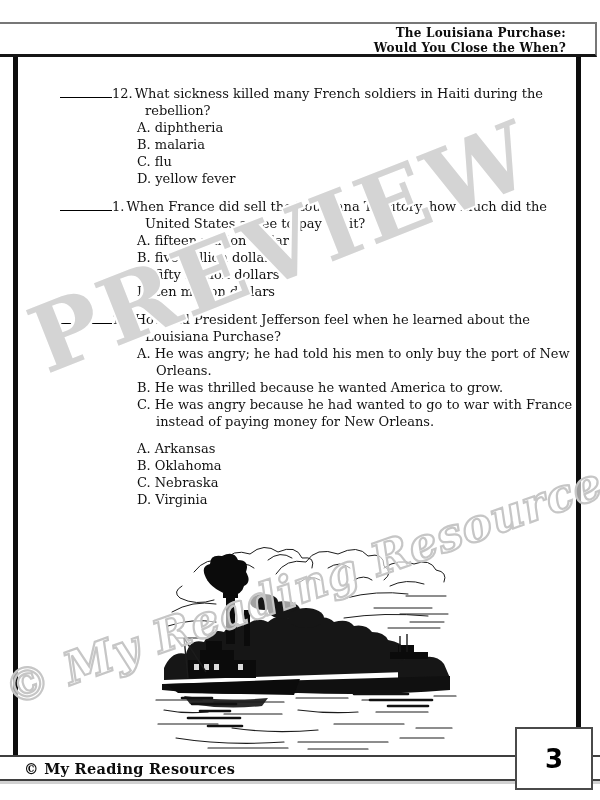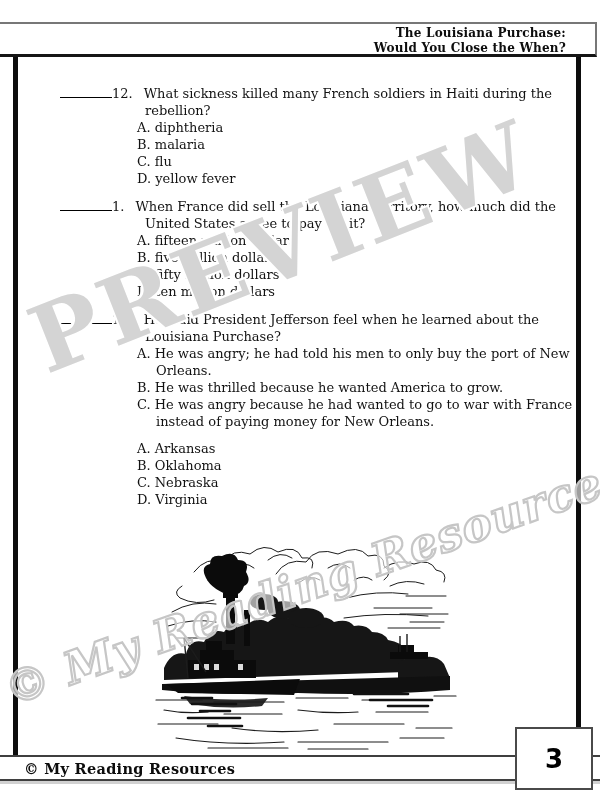--- a/index.html
+++ b/index.html
@@ -15,21 +15,21 @@
   
   .rule{position:absolute;background:#0d0d0d;z-index:1;}
   .rule-left{left:13px;top:57px;width:5px;height:698px;}
   .rule-right{left:576px;top:57px;width:5px;height:671px;}
 
   
   .questions{position:absolute;left:60px;top:84px;width:500px;font-size:13px;line-height:17px;z-index:2;}
   .q{margin-bottom:10px;}
   .q-line{padding-left:85px;text-indent:-85px;}
   .blank{display:inline-block;width:52px;height:13px;border-bottom:1.4px solid #000;}
-  .q-num{margin-right:11px;}
+  .q-num{margin-right:2px;}
   .q-text,.opt-text{white-space:pre;}
   .opt{margin-left:77px;padding-left:19px;text-indent:-19px;}
 
   
   .wm-preview{position:absolute;left:282px;top:247px;transform:translate(-50%,-50%) rotate(-21.5deg);
       font-family:"DejaVu Serif",serif;font-weight:bold;font-size:92px;letter-spacing:4px;
       color:#d4d4d4;white-space:nowrap;z-index:4;
       text-shadow:-2px -2px 0 #fff,2px -2px 0 #fff,-2px 2px 0 #fff,2px 2px 0 #fff,0 0 5px #fff;}
   .wm-brand{position:absolute;left:316px;top:582px;transform:translate(-50%,-50%) rotate(-19.5deg);
       font-family:"DejaVu Serif",serif;font-style:italic;font-weight:bold;font-size:45px;

